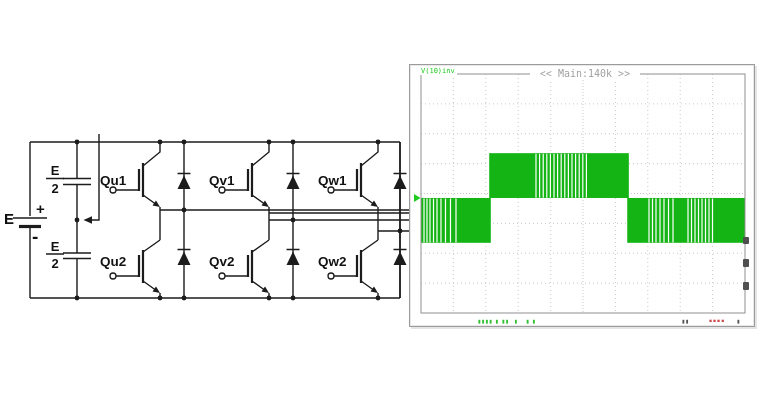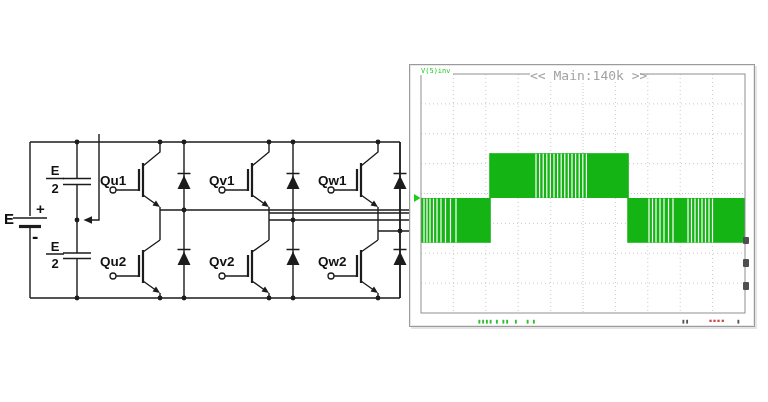--- a/index.html
+++ b/index.html
@@ -18,21 +18,21 @@
   text.tM{font:700 19px "Liberation Sans",sans-serif;fill:#111;}
   text.tF{font:600 13px "Liberation Sans",sans-serif;fill:#111;text-anchor:middle;}
 
   #scope{position:absolute;left:409px;top:64px;width:346px;height:263px;background:#fff;
          border:1px solid #9b9b9b;box-shadow:2px 2px 0 rgba(0,0,0,0.10), inset 0 0 0 1px #e8e8e8;
          box-sizing:border-box;}
   #scope-svg{position:absolute;left:0;top:0;}
   .scope-lab{position:absolute;font-family:"DejaVu Sans Mono",monospace;background:#fff;
              white-space:pre;line-height:1;}
   #ch-label{left:9px;top:3px;font-size:7px;color:#1ecb1e;padding:0 2px;}
-  #main-label{left:120px;top:4px;width:110px;text-align:center;font-size:13px;color:#a2a2a2;}
+  #main-label{left:120px;top:4px;width:110px;text-align:center;font-size:10px;color:#a2a2a2;}
   .status{position:absolute;top:254px;font-family:"DejaVu Sans",sans-serif;font-size:5px;
           line-height:1;letter-spacing:1px;white-space:pre;}
   #status-left{left:68px;color:#2fbf2f;}
   #status-dark1{left:272px;color:#555;}
   #status-red{left:299px;color:#cc4444;font-size:4.5px;}
   #status-dark2{left:327px;color:#555;}
   .handle{position:absolute;left:333px;width:6px;background:#4f4f4f;border-radius:1px;}
 </style>
 </head>
 <body>
@@ -197,21 +197,21 @@
           <line x1="288.50600000000003" y1="133.58125" x2="288.50600000000003" y2="177.49375" stroke="#ffffff" stroke-width="1.2"></line>
           <line x1="292.0052" y1="133.58125" x2="292.0052" y2="177.49375" stroke="#ffffff" stroke-width="1.2"></line>
           <line x1="295.5044" y1="133.58125" x2="295.5044" y2="177.49375" stroke="#ffffff" stroke-width="1.2"></line>
           <line x1="299.0036" y1="133.58125" x2="299.0036" y2="177.49375" stroke="#ffffff" stroke-width="1.2"></line>
           <line x1="302.50280000000004" y1="133.58125" x2="302.50280000000004" y2="177.49375" stroke="#ffffff" stroke-width="1.2"></line>
         </g>
       <rect id="plot-border" x="11" y="9" width="324" height="239" fill="none" stroke="#8f8f8f" stroke-width="1"></rect>
       <polygon points="163,4 171,4 167,9.5" fill="#666"></polygon>
       <polygon points="4,129 10.5,133 4,137" fill="#1ecb1e"></polygon>
     </svg>
-    <div id="ch-label" class="scope-lab">V(5)inv</div>
+    <div id="ch-label" class="scope-lab">V(10)inv</div>
     <div id="main-label" class="scope-lab">&lt;&lt; Main:140k &gt;&gt;</div>
     <div id="status-left" class="status">▮▮▮▮ ▮ ▮▮  ▮   ▮ ▮</div>
     <div id="status-dark1" class="status">▮▮</div>
     <div id="status-red" class="status">▪▪▪▪</div>
     <div id="status-dark2" class="status">▮</div>
     <div class="handle" style="top:172px;height:7px;"></div>
     <div class="handle" style="top:194px;height:8px;"></div>
     <div class="handle" style="top:217px;height:8px;"></div>
   </div>
 </div>

